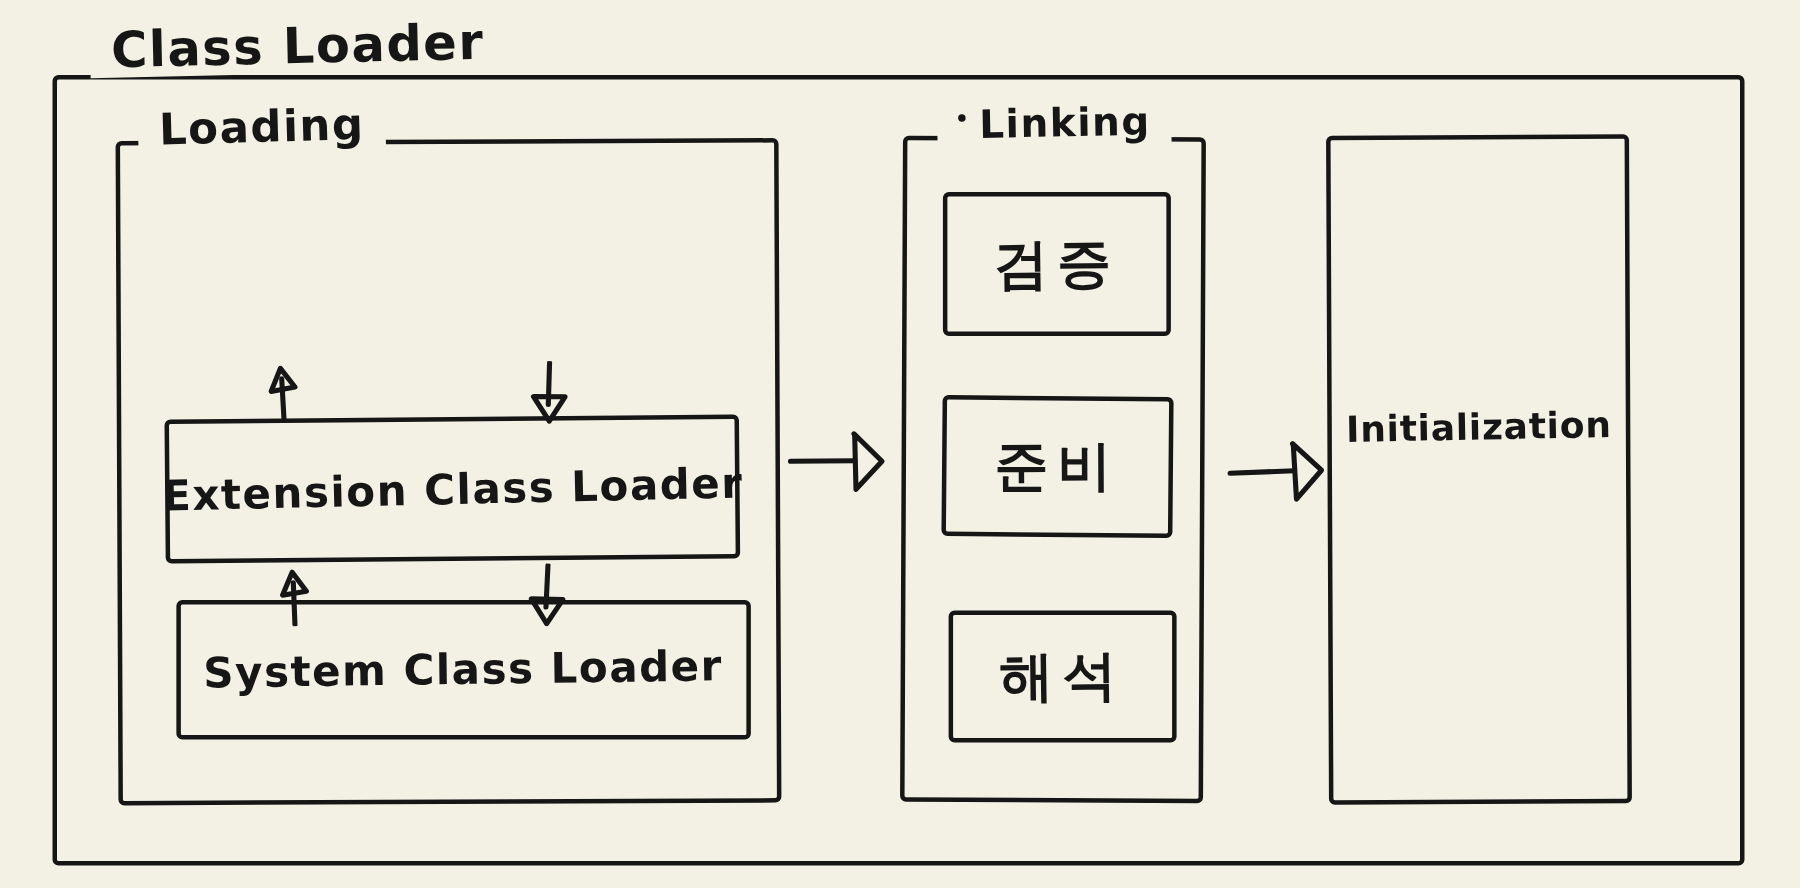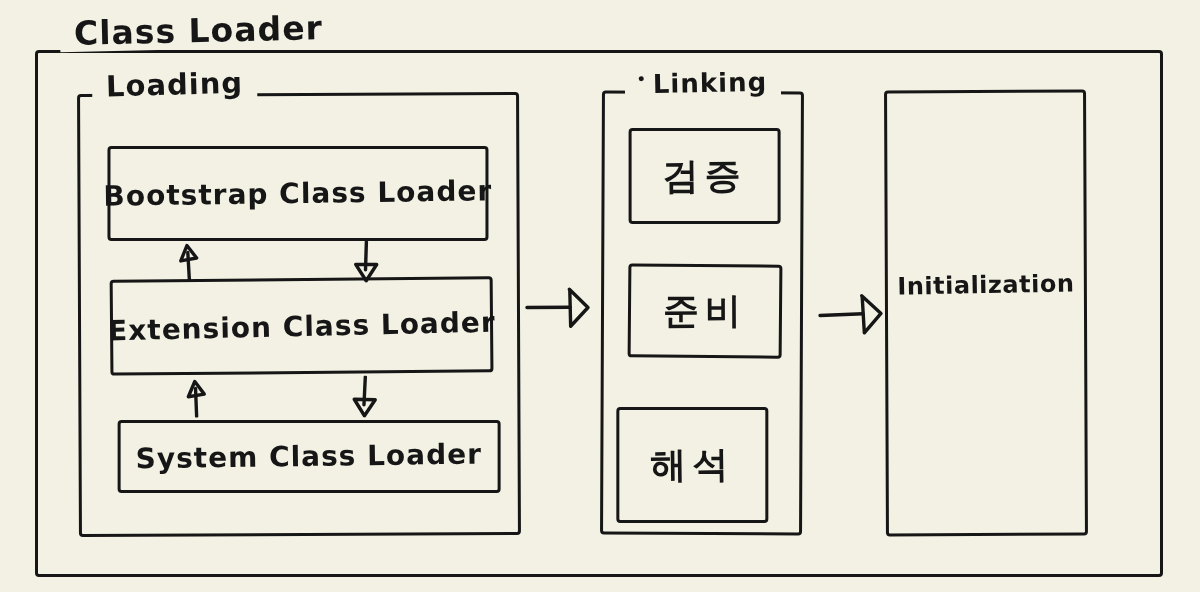--- a/index.html
+++ b/index.html
@@ -36,23 +36,20 @@
 <body>
 
 <div class="canvas">
 
   <div class="box" style="left:35px;top:50px;width:1128px;height:527px;">
     <span class="sec-title cl-title">Class Loader</span>
 
     <div class="box rot-a" style="left:40px;top:40px;width:442px;height:443px;">
       <span class="sec-title loading-title">Loading</span>
 
-      <div class="box item rot-b" style="left:27px;top:50px;width:381px;height:95px;">
-        <span class="item-label">Bootstrap Class Loader</span>
-      </div>
 
       <svg class="arrow" style="left:90px;top:143px;transform:rotate(-3deg);" width="36" height="42" viewBox="0 0 36 42">
         <path class="ink" d="M17.5 41 L17.5 13"></path>
         <path class="ink" d="M10 21 L17 6 L26 19 Z"></path>
       </svg>
       <svg class="arrow" style="left:267px;top:145px;transform:rotate(2deg);" width="36" height="42" viewBox="0 0 36 42">
         <path class="ink" d="M18 1 L18 29"></path>
         <path class="ink" d="M8 24 L29 23.5 L19 40 Z"></path>
       </svg>
 
@@ -62,21 +59,21 @@
 
       <svg class="arrow" style="left:97px;top:279px;transform:rotate(-2deg);" width="36" height="42" viewBox="0 0 36 42">
         <path class="ink" d="M17.5 41 L17.5 13"></path>
         <path class="ink" d="M10 21 L17 6 L26 19 Z"></path>
       </svg>
       <svg class="arrow" style="left:265px;top:280px;transform:rotate(3deg);" width="36" height="42" viewBox="0 0 36 42">
         <path class="ink" d="M18 1 L18 29"></path>
         <path class="ink" d="M8 24 L29 23.5 L19 40 Z"></path>
       </svg>
 
-      <div class="box item rot-b" style="left:36px;top:324px;width:383px;height:73px;">
+      <div class="box item rot-b" style="left:36px;top:304px;width:383px;height:93px;">
         <span class="item-label">System Class Loader</span>
       </div>
     </div>
 
     <svg class="arrow" style="left:487px;top:228px;transform:rotate(1deg);" width="66" height="52" viewBox="0 0 66 52">
       <path class="ink" d="M2 27 L45 26"></path>
       <path class="ink" d="M44 8 L63 26 L46 45 L44.5 9 Z"></path>
     </svg>
 
     <div class="box rot-b" style="left:563px;top:38px;width:202px;height:444px;">
@@ -84,21 +81,21 @@
         <span class="ink-dot"></span>
         <span>Linking</span>
       </span>
 
       <div class="box item rot-a" style="left:24px;top:34px;width:152px;height:96px;">
         <span class="item-label kr">검증</span>
       </div>
       <div class="box item rot-b" style="left:24px;top:170px;width:154px;height:94px;">
         <span class="item-label kr">준비</span>
       </div>
-      <div class="box item rot-a" style="left:13px;top:313px;width:152px;height:116px;">
+      <div class="box item rot-a" style="left:29px;top:313px;width:152px;height:88px;">
         <span class="item-label kr">해석</span>
       </div>
     </div>
 
     <svg class="arrow" style="left:780px;top:235px;transform:rotate(-1deg);" width="66" height="52" viewBox="0 0 66 52">
       <path class="ink" d="M2 27 L45 26"></path>
       <path class="ink" d="M44 8 L63 26 L46 45 L44.5 9 Z"></path>
     </svg>
 
     <div class="box rot-a" style="left:847px;top:37px;width:202px;height:446px;">

